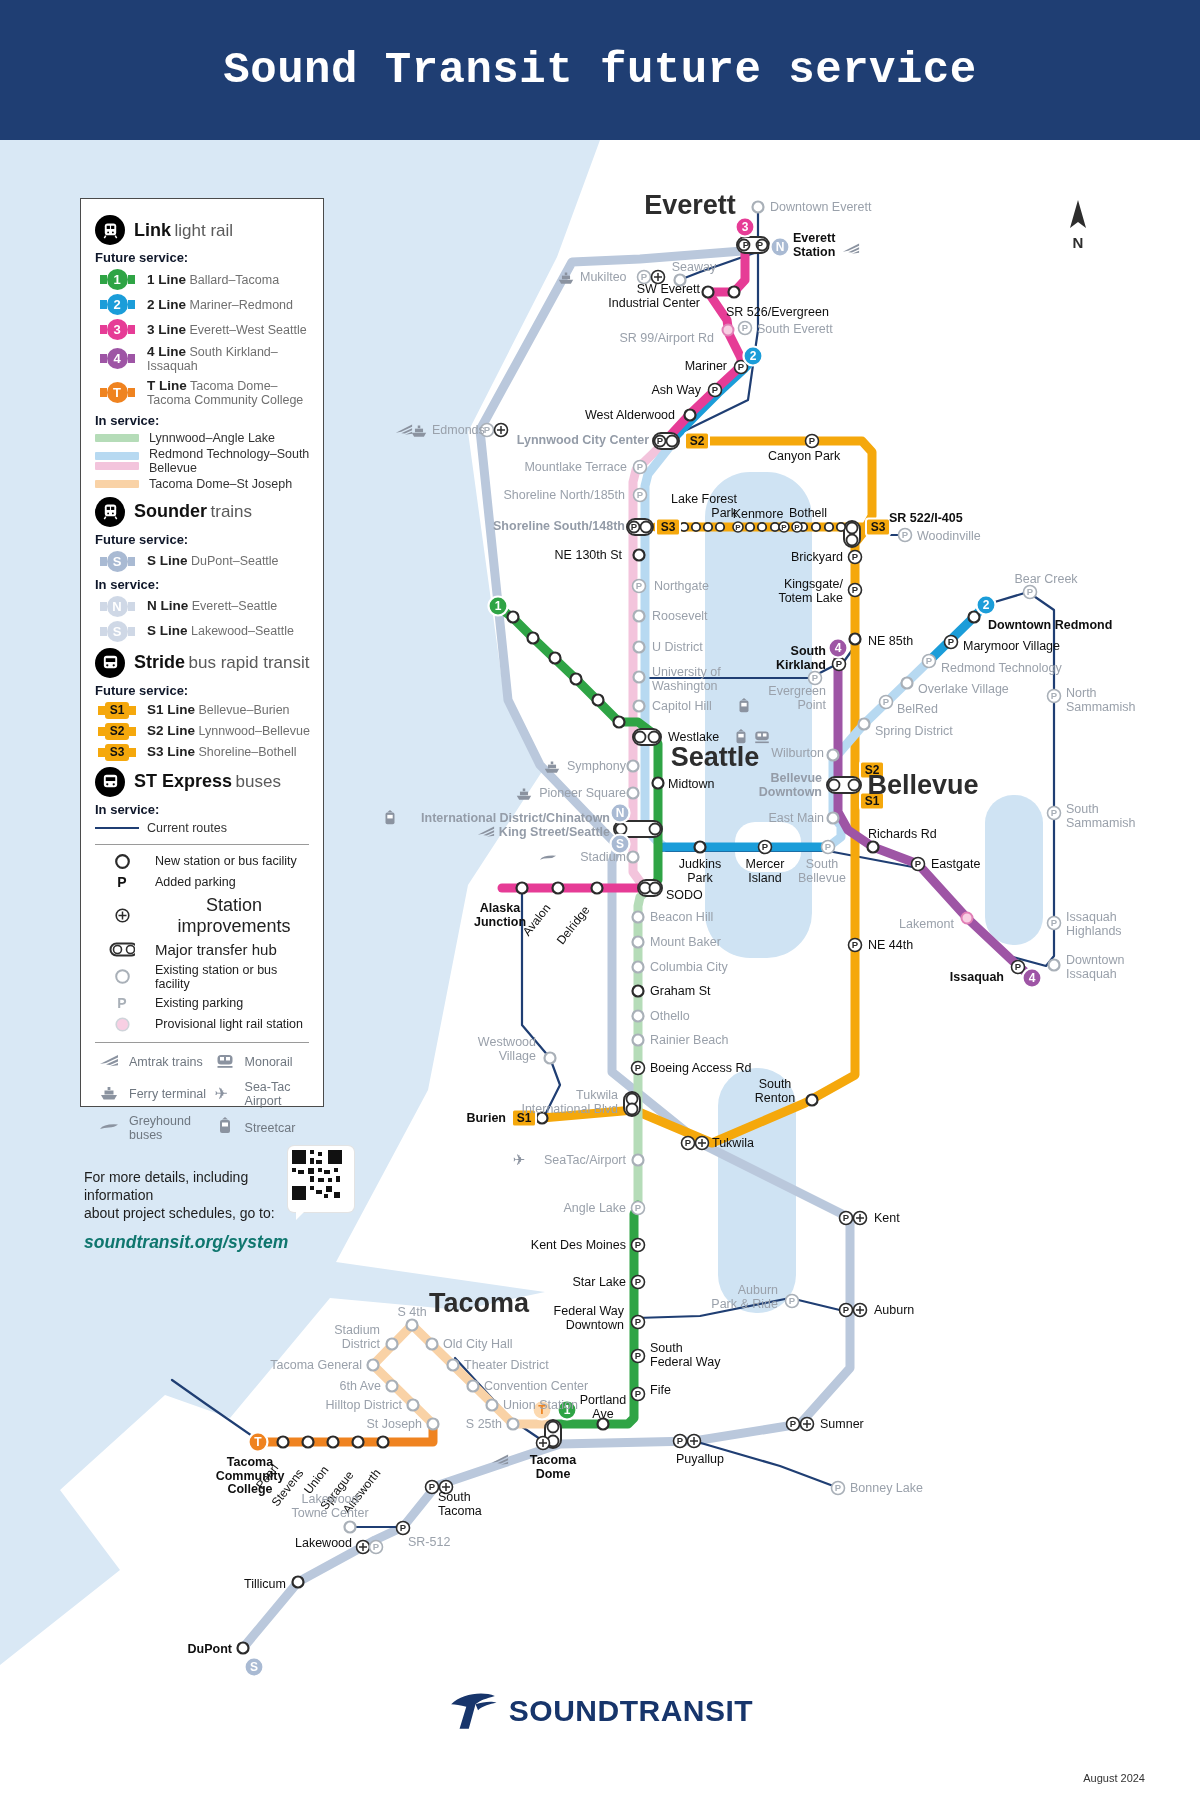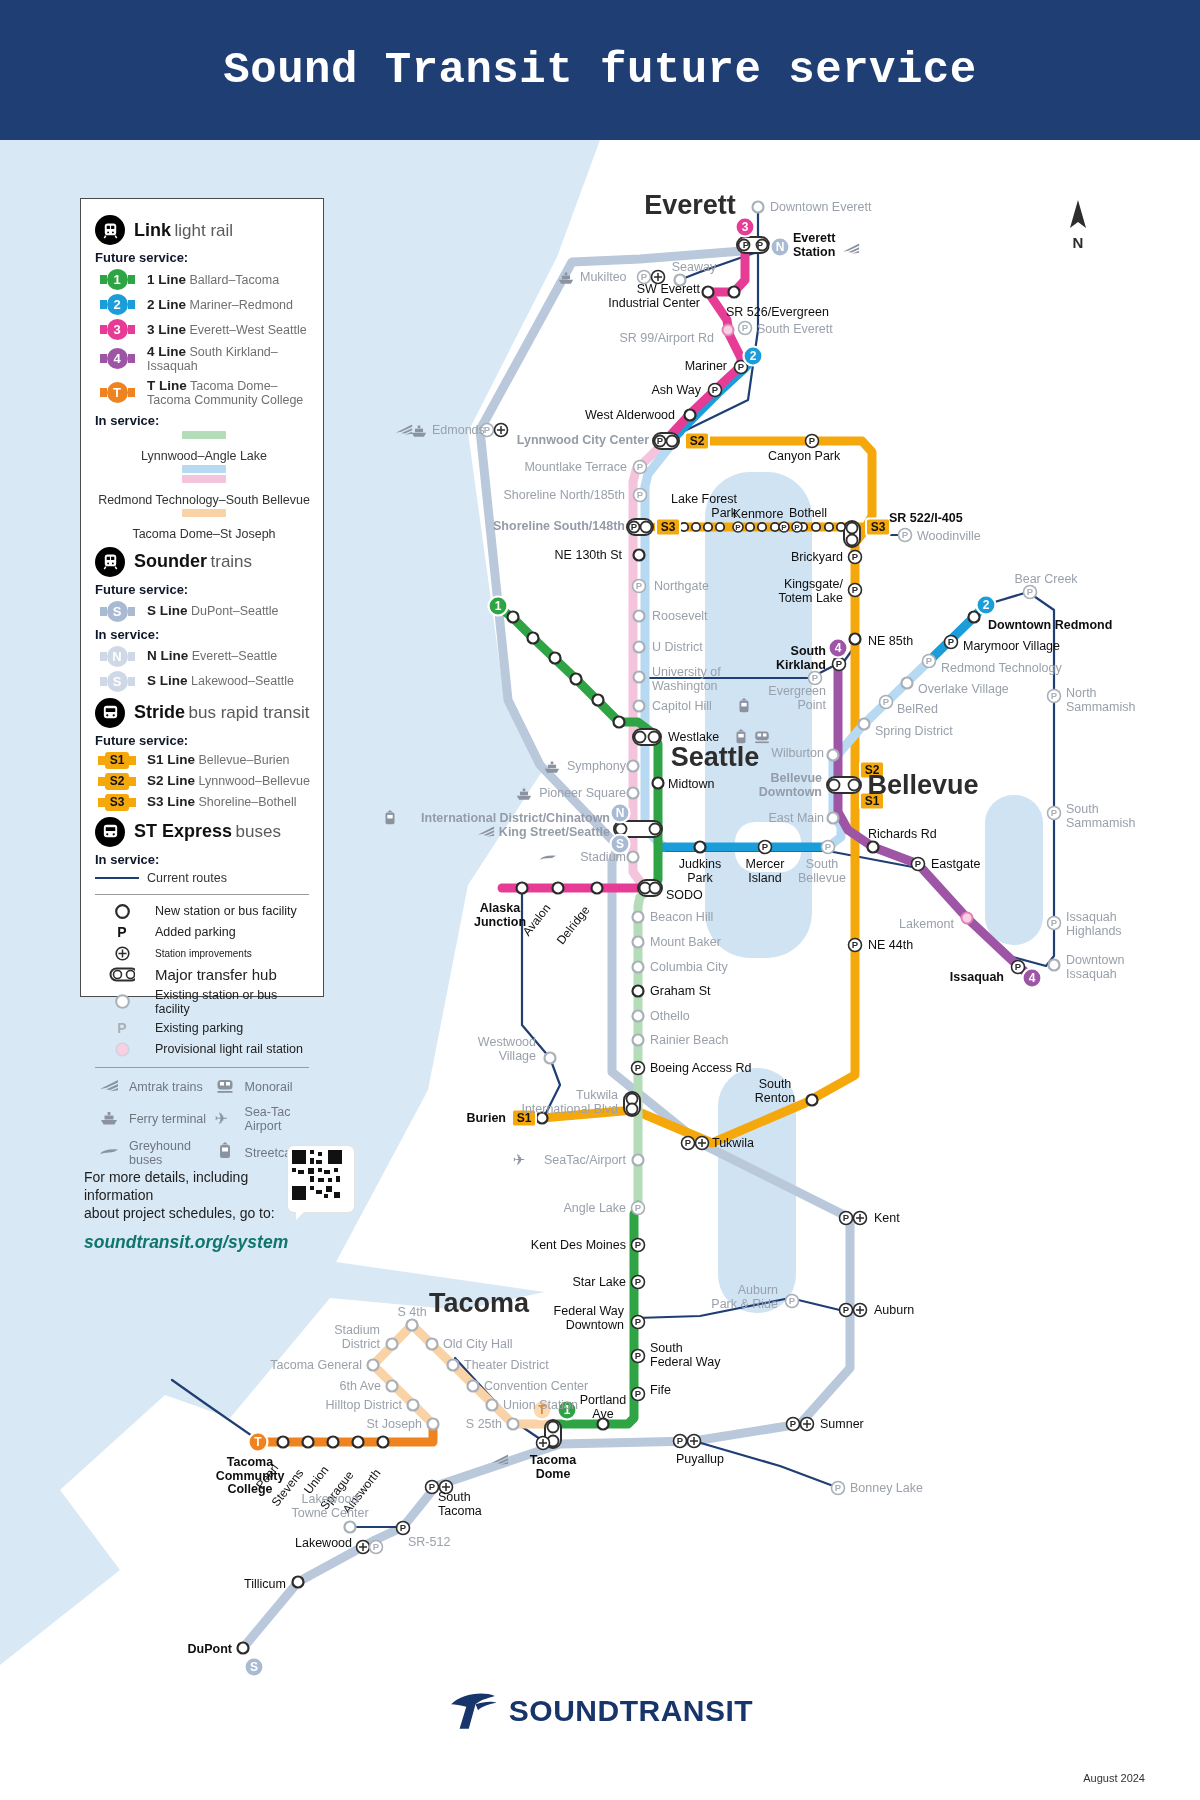--- a/index.html
+++ b/index.html
@@ -3,34 +3,34 @@
 <meta charset="utf-8">
 <style>
   html,body{margin:0;padding:0;}
   body{width:1200px;height:1800px;position:relative;font-family:"Liberation Sans",sans-serif;background:#ffffff;overflow:hidden;}
   #stage{position:absolute;inset:0;}
   #map{position:absolute;left:0;top:0;}
   
   .header{position:absolute;left:0;top:0;width:1200px;height:140px;background:#1f3e73;display:flex;align-items:center;justify-content:center;}
   .header h1{color:#fff;font-size:44px;font-weight:bold;margin:12px;letter-spacing:.5px;font-family:Liberation Mono, monospace;}
   
-  .legend{position:absolute;left:80px;top:198px;width:244px;height:799px;background:#fff;border:1.6px solid #4b4b4b;box-sizing:border-box;padding:10px 10px 20px 14px;font-size:12.5px;color:#222;}
+  .legend{position:absolute;left:80px;top:198px;width:244px;height:909px;background:#fff;border:1.6px solid #4b4b4b;box-sizing:border-box;padding:10px 10px 20px 14px;font-size:12.5px;color:#222;}
   .sec-head{display:flex;align-items:center;gap:9px;margin:6px 0 4px 0;}
   .mode-circle{width:30px;height:30px;border-radius:50%;background:#000;display:flex;align-items:center;justify-content:center;flex:0 0 auto;}
   .sec-title{font-size:18px;font-weight:bold;color:#111;}
   .sec-sub{font-size:17px;color:#5a5a5a;font-weight:normal;}
   .svc-label{font-weight:bold;font-size:13px;margin:5px 0 3px 0;color:#0f172a;}
   .line-row{display:flex;align-items:center;gap:8px;margin:4px 0;}
   .badge-wrap{display:flex;align-items:center;width:44px;justify-content:center;flex:0 0 auto;}
   .stub{width:7px;height:9px;}
   .numbadge{width:21px;height:21px;border-radius:50%;color:#fff;font-weight:bold;font-size:13px;display:flex;align-items:center;justify-content:center;}
   .stridebadge{width:24px;height:17px;border-radius:3px;background:#f5a80c;color:#111;font-weight:bold;font-size:12px;display:flex;align-items:center;justify-content:center;}
   .line-name{font-weight:bold;font-size:13.5px;white-space:nowrap;}
   .line-desc{color:#6f6f6f;font-size:12.5px;line-height:1.15;}
-  .insvc-row{display:flex;align-items:center;gap:10px;margin:2px 0;flex-direction:column;}
+  .insvc-row{display:flex;align-items:center;gap:10px;margin:2px 0;}
   .insvc-bars{width:44px;flex:0 0 auto;display:flex;flex-direction:column;gap:2px;}
   .insvc-bar{height:8px;border-radius:1px;}
   .insvc-label{color:#333;font-size:12.5px;}
   .divider{border-top:1.6px solid #9a9a9a;margin:9px 4px 8px 0;}
   .sym-row{display:flex;align-items:center;gap:20px;margin:4.5px 0 4.5px 14px;}
   .sym-ic{width:26px;display:flex;justify-content:center;flex:0 0 auto;}
   .current-route{width:44px;border-top:2.5px solid #1f3e73;flex:0 0 auto;}
   .modes{display:grid;grid-template-columns:24px auto 24px auto;column-gap:6px;row-gap:6px;align-items:center;margin:2px 0 0 4px;color:#6f7780;}
   .modes .lbl{font-size:12.5px;}
   
@@ -706,21 +706,21 @@
         </div>
         <div style="font-size: 12.5px;">Added parking</div>
       </div>
       <div class="sym-row">
         <div class="sym-ic">
           <svg width="17" height="17">
             <circle cx="8.5" cy="8.5" r="6.3" fill="#fff" stroke="#2b2b2b" stroke-width="1.6"></circle>
             <path d="M4.5,8.5 H12.5 M8.5,4.5 V12.5" stroke="#2b2b2b" stroke-width="1.5"></path>
           </svg>
         </div>
-        <div style="font-size: 10px; text-align: center;">Station improvements</div>
+        <div style="font-size: 18px; text-align: center;">Station improvements</div>
       </div>
       <div class="sym-row">
         <div class="sym-ic">
           <svg width="30" height="17">
             <rect x="1.5" y="2.5" width="27" height="12" rx="6" fill="#fff" stroke="#2f2f2f" stroke-width="2"></rect>
             <circle cx="8.5" cy="8.5" r="4" fill="#fff" stroke="#2f2f2f" stroke-width="1.6"></circle>
             <circle cx="21.5" cy="8.5" r="4" fill="#fff" stroke="#2f2f2f" stroke-width="1.6"></circle>
           </svg>
         </div>
         <div style="font-size: 15px;">Major transfer hub</div>

